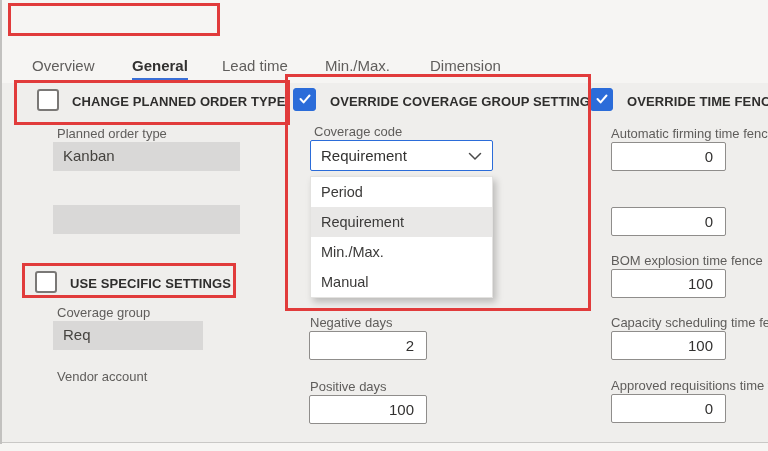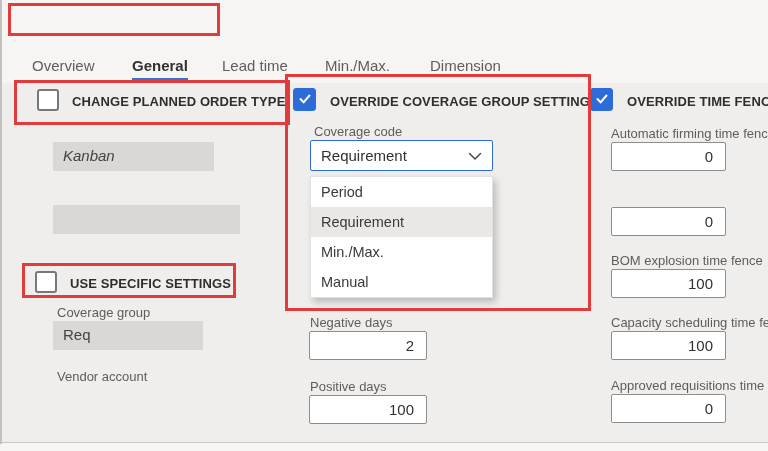--- a/index.html
+++ b/index.html
@@ -79,21 +79,22 @@
   </div>
   <div class="abs section-label" style="left:330px;top:94px;">OVERRIDE COVERAGE GROUP SETTINGS</div>
 
   <div class="abs cb checked" style="left:590px;top:88px;width:23px;height:23px;">
     <span><svg width="14" height="12" viewBox="0 0 14 12">
           <path d="M2.5 6 L5.6 9.4 L11.5 2.5" stroke="#ffffff" stroke-width="2" fill="none" stroke-linecap="round" stroke-linejoin="round"></path>
         </svg></span>
   </div>
   <div class="abs section-label" style="left:627px;top:94px;">OVERRIDE TIME FENCE</div>
 
-  <div class="abs field disabled" style="left:53px;top:142px;width:161px;font-style:italic;">Kanban</div>
+  <div class="abs f-label" style="left:57px;top:126px;">Planned order type</div>
+  <div class="abs field disabled" style="left:53px;top:142px;width:187px;">Kanban</div>
 
   <div class="abs field disabled" style="left:53px;top:205px;width:187px;"></div>
 
   <div class="abs cb unchecked" style="left:35px;top:271px;"></div>
   <div class="abs section-label" style="left:70px;top:276px;">USE SPECIFIC SETTINGS</div>
 
   <div class="abs f-label" style="left:57px;top:305px;">Coverage group</div>
   <div class="abs field disabled" style="left:53px;top:321px;width:150px;">Req</div>
 
   <div class="abs f-label" style="left:57px;top:369px;">Vendor account</div>

